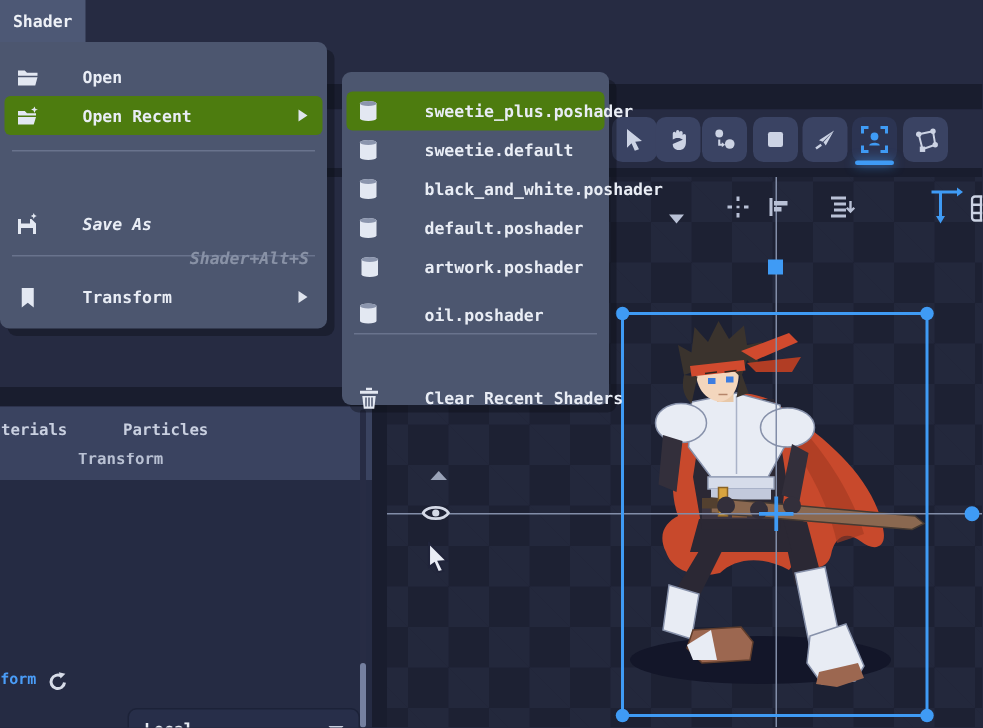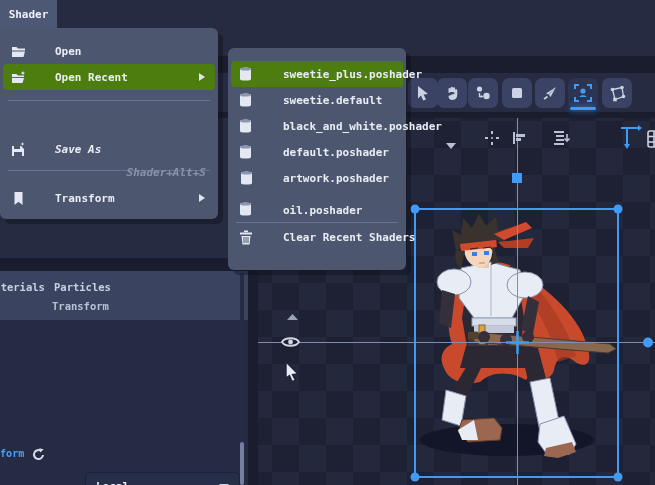--- a/index.html
+++ b/index.html
@@ -235,21 +235,21 @@
       <circle cx="13" cy="2.5" r="1.8" fill="currentColor"></circle>
     <circle cx="14.5" cy="11.5" r="1.8" fill="currentColor"></circle>
       <rect x="4.2" y="12.7" width="3.6" height="3.6" fill="currentColor"></rect>
     </svg>
   </div>
 
 <div class="abs leftcol">
   <div class="abs darkstrip" style="left:0;top:140px;width:248px;height:13px;"></div>
   <div class="tabbar">
     <span class="abs" style="left:-12px;top:10px;">Materials</span>
-    <span class="abs" style="left:54px;top:10px;">Particles</span>
+    <span class="abs" style="left:82px;top:10px;">Particles</span>
     <div class="abs" style="left:52px;top:31px;width:120px;height:12px;overflow:hidden;">
       <span style="display:block;margin-top:-2px;color:#b9c1d3;font-size:10.5px;">Transform</span>
     </div>
   </div>
   <div class="props">
 
     <div class="abs" style="left:0;top:128px;width:27px;height:15px;overflow:hidden;">
       <span style="display:block;margin-left:-30px;color:#4a9df8;font-size:10px;">Transform</span>
     </div>
     <span class="abs" style="left:31px;top:127px;color:#d7dce8;">
@@ -358,21 +358,21 @@
   </div>
   <div class="mrow" style="top:143px;align-items:flex-end;">
     <span class="ic">
       <svg width="13" height="14" viewBox="0 0 13 14" fill="currentColor">
           <path d="M1 2 a5.5 1.6 0 0 1 11 0 V12 a5.5 1.6 0 0 1 -11 0 Z"></path>
           <ellipse cx="6.5" cy="2" rx="5.5" ry="1.6" fill="#8b95ad"></ellipse>
         </svg></span>
     <span class="lbl">oil.poshader</span>
   </div>
   <div class="sep" style="top:174px;"></div>
-  <div class="mrow" style="top:176px;">
+  <div class="mrow" style="top:204px;">
     <span class="ic">
       <svg width="14" height="15" viewBox="0 0 14 15" fill="currentColor">
           <rect x="1" y="2.5" width="12" height="2"></rect>
           <rect x="5" y="0.5" width="4" height="1.6"></rect>
           <path d="M2.5 6 h9 l-1 8.5 h-7 Z"></path>
           <path d="M5 7 v6 M7 7 v6 M9 7 v6" stroke="#4c566f" stroke-width="1"></path>
         </svg></span>
     <span class="lbl">Clear Recent Shaders</span>
   </div>
 </div>

